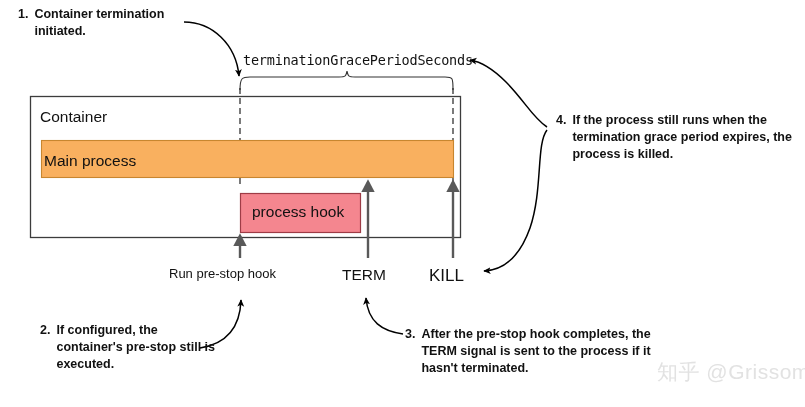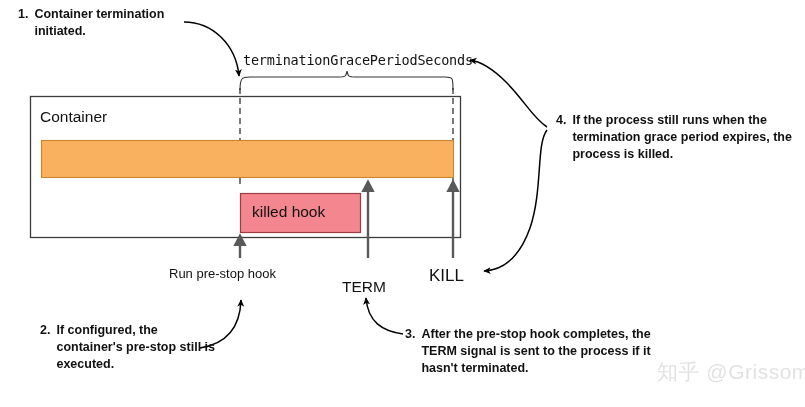--- a/index.html
+++ b/index.html
@@ -76,21 +76,20 @@
   }
   #label-run-hook {
     left: 169px;
     top: 266px;
     font-size: 13px;
   }
   #label-term {
     left: 342px;
     top: 266px;
     font-size: 15.5px;
-    margin-top: 12px;
   }
   #label-kill {
     left: 429px;
     top: 266px;
     font-size: 17px;
   }
   #watermark {
     position: absolute;
     left: 645px;
     top: 358px;
@@ -148,22 +147,23 @@
     <path d="M 403 334 C 382 331 368 322 366 298" fill="none" stroke="#000000" stroke-width="1.5" marker-end="url(#arrowThin)"></path>
 
     <path d="M 547 127 C 533 118 524 100 506 82 C 495 71 483 62 470 60" fill="none" stroke="#000000" stroke-width="1.5" marker-end="url(#arrowThin)"></path>
     <path d="M 547 130 C 536 144 543 190 530 228 C 520 256 505 270 484 271" fill="none" stroke="#000000" stroke-width="1.5" marker-end="url(#arrowThin)"></path>
   </svg>
 
   <div class="plain-label" id="label-grace">terminationGracePeriodSeconds</div>
 
   <div class="plain-label" id="label-container">Container</div>
 
+  <div class="plain-label" id="label-main-process">Main process</div>
 
-  <div class="plain-label" id="label-prestop">killed hook</div>
+  <div class="plain-label" id="label-prestop">process hook</div>
 
   <div class="plain-label" id="label-run-hook">Run pre-stop hook</div>
 
   <div class="plain-label" id="label-term">TERM</div>
 
   <div class="plain-label" id="label-kill">KILL</div>
 
   <div class="note" id="note-1">
     <span class="num">1.</span>
     <span class="body">Container termination initiated.</span>

